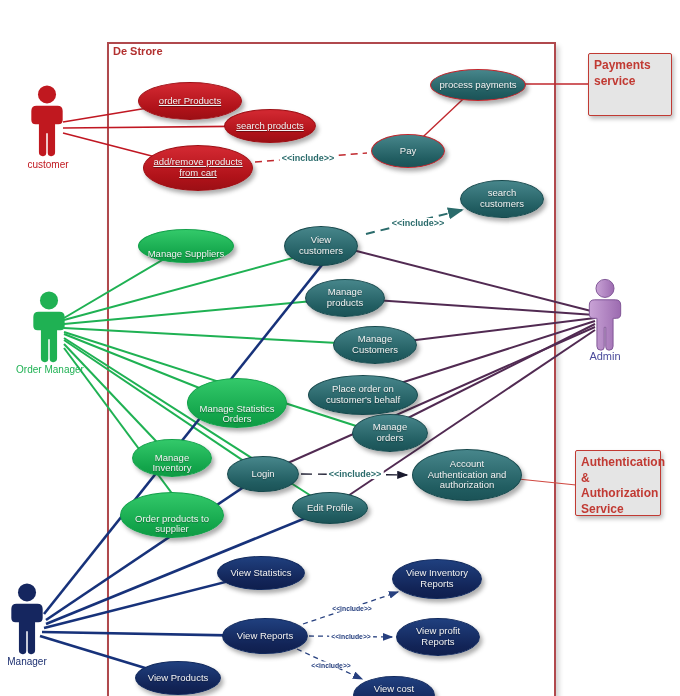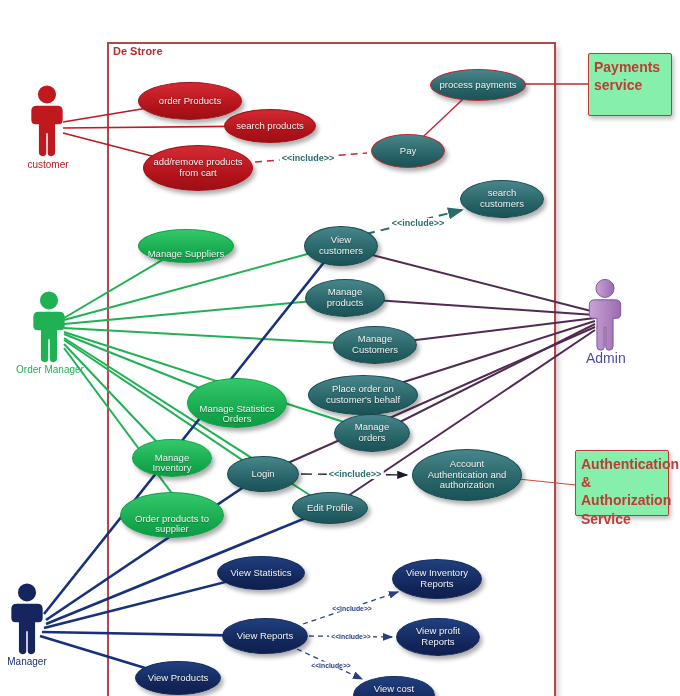--- a/index.html
+++ b/index.html
@@ -10,31 +10,31 @@
             box-shadow:3px 4px 5px rgba(0,0,0,.18);box-sizing:border-box;}
   .sys-title{position:absolute;left:113px;top:7px;color:#b2302f;font-size:11px;
              font-weight:bold;z-index:3;}
   svg.lines{position:absolute;left:0;top:0;z-index:5;pointer-events:none;}
   .uc{position:absolute;z-index:10;border-radius:50%;display:flex;align-items:center;
       justify-content:center;text-align:center;color:#f3f3f3;font-size:9.5px;
       line-height:1.12;padding:2px 8px;box-sizing:border-box;
       box-shadow:2.5px 3.5px 4px rgba(40,40,40,.38);
       text-shadow:0 1px 1px rgba(0,0,0,.35);}
   .uc.red{background:linear-gradient(180deg,#d02730 8%,#b01219 70%,#9c0f15);
-          border:1px solid #9e1016;}
+          border:1px solid #9e1016;text-decoration:underline;}
   .uc.teal{background:linear-gradient(180deg,#47868b,#215d61 75%,#1b5357);
            border:1.5px solid #17494d;}
   .uc.tealred{background:linear-gradient(180deg,#47868b,#215d61 75%,#1b5357);
               border:1.5px solid #c0272d;}
   .uc.green{background:linear-gradient(180deg,#33c96a,#13a54b 75%,#0f9b44);
             border:1px solid #12a04a;align-items:flex-end;}
   .uc.navy{background:linear-gradient(180deg,#20407f,#122457 75%,#0f1f4e);
            border:1px solid #122a5e;}
-  .ext-box{position:absolute;z-index:10;border:1.5px solid #c13a33;background:#86efac;
-           color:#c13a33;font-size:14px;padding:4px 5px;box-sizing:border-box;
+  .ext-box{position:absolute;z-index:10;border:1.5px solid #c13a33;background:#e5e5e5;
+           color:#c13a33;font-size:12px;padding:4px 5px;box-sizing:border-box;
            box-shadow:2px 3px 4px rgba(0,0,0,.25);border-radius:2px;line-height:1.3;
            font-weight:bold;}
   .actor{position:absolute;z-index:10;}
   .actor-label{position:absolute;z-index:10;font-size:10px;text-align:center;}
   .inc-label{position:absolute;z-index:20;background:#fff;font-size:9px;color:#2a6b6b;
              padding:0 2px;white-space:nowrap;transform:translate(-50%,-50%);font-weight:bold;}
   .inc-label.small{font-size:6.8px;color:#27407f;}
 </style>
 </head>
 <body>
@@ -126,33 +126,33 @@
   <div class="uc tealred" style="left:371px;top:96px;width:74px;height:34px">
       <span>Pay</span>
     </div>
   <div class="uc tealred" style="left:430px;top:31px;width:96px;height:32px">
       <span>process payments</span>
     </div>
 
   <div class="uc teal" style="left:460px;top:142px;width:84px;height:38px">
       <span>search customers</span>
     </div>
-  <div class="uc teal" style="left:304px;top:188px;width:74px;height:40px">
+  <div class="uc teal" style="left:284px;top:188px;width:74px;height:40px">
       <span>View customers</span>
     </div>
   <div class="uc teal" style="left:305px;top:241px;width:80px;height:38px">
       <span>Manage products</span>
     </div>
   <div class="uc teal" style="left:333px;top:288px;width:84px;height:38px">
       <span>Manage Customers</span>
     </div>
   <div class="uc teal" style="left:308px;top:337px;width:110px;height:40px">
       <span>Place order on customer's behalf</span>
     </div>
-  <div class="uc teal" style="left:334px;top:376px;width:76px;height:38px">
+  <div class="uc teal" style="left:352px;top:376px;width:76px;height:38px">
       <span>Manage orders</span>
     </div>
   <div class="uc teal" style="left:227px;top:418px;width:72px;height:36px">
       <span>Login</span>
     </div>
   <div class="uc teal" style="left:292px;top:454px;width:76px;height:32px">
       <span>Edit Profile</span>
     </div>
   <div class="uc teal" style="left:412px;top:411px;width:110px;height:52px">
       <span>Account Authentication and authorization</span>
@@ -184,21 +184,21 @@
       <span>View Inventory Reports</span>
     </div>
   <div class="uc navy" style="left:396px;top:580px;width:84px;height:38px">
       <span>View profit Reports</span>
     </div>
   <div class="uc navy" style="left:353px;top:638px;width:82px;height:38px">
       <span>View cost Reports</span>
     </div>
 
   <div class="ext-box" style="left:588px;top:15px;width:84px;height:63px"><span>Payments service</span></div>
-  <div class="ext-box" style="left:575px;top:412px;width:94px;height:66px"><span>Authentication &amp; Authorization Service</span></div>
+  <div class="ext-box" style="left:575px;top:412px;width:86px;height:66px"><span>Authentication &amp; Authorization Service</span></div>
 
   <div class="actor" style="left:28px;top:46px">
     <svg width="38" height="74" viewBox="0 0 40 76">
       <g fill="#c0181f">
         <circle cx="20" cy="10" r="9.5"></circle>
         <path d="M9,22 L31,22 Q36.5,22 36.5,27.5 L36.5,37 Q36.5,41.5 32,41.5 L28.5,41.5 L28.5,71 Q28.5,75 24.5,75 L24,75 Q20.8,75 20.8,71.5 L20.8,51 L19.2,51 L19.2,71.5 Q19.2,75 16,75 L15.5,75 Q11.5,75 11.5,71 L11.5,41.5 L8,41.5 Q3.5,41.5 3.5,37 L3.5,27.5 Q3.5,22 9,22 Z"></path>
       </g>
     </svg>
   </div>
   <div class="actor-label" style="left:20px;top:121px;width:56px;color:#c0181f">customer</div>
@@ -220,21 +220,21 @@
           <stop offset="0" stop-color="#c9a3d6"></stop>
             <stop offset="1" stop-color="#9c6bb0"></stop>
         </linearGradient>
       </defs>
       <g fill="url(#gradPurple)" stroke="#7d5294" stroke-width="1">
         <circle cx="20" cy="10" r="9.5"></circle>
         <path d="M9,22 L31,22 Q36.5,22 36.5,27.5 L36.5,37 Q36.5,41.5 32,41.5 L28.5,41.5 L28.5,71 Q28.5,75 24.5,75 L24,75 Q20.8,75 20.8,71.5 L20.8,51 L19.2,51 L19.2,71.5 Q19.2,75 16,75 L15.5,75 Q11.5,75 11.5,71 L11.5,41.5 L8,41.5 Q3.5,41.5 3.5,37 L3.5,27.5 Q3.5,22 9,22 Z"></path>
       </g>
     </svg>
   </div>
-  <div class="actor-label" style="left:586px;top:312px;width:38px;color:#4b4b9b;font-size:14px">Admin</div>
+  <div class="actor-label" style="left:586px;top:312px;width:38px;color:#4b4b9b;font-size:11px">Admin</div>
 
   <div class="actor" style="left:8px;top:544px">
     <svg width="38" height="74" viewBox="0 0 40 76">
       <g fill="#15265f">
         <circle cx="20" cy="10" r="9.5"></circle>
         <path d="M9,22 L31,22 Q36.5,22 36.5,27.5 L36.5,37 Q36.5,41.5 32,41.5 L28.5,41.5 L28.5,71 Q28.5,75 24.5,75 L24,75 Q20.8,75 20.8,71.5 L20.8,51 L19.2,51 L19.2,71.5 Q19.2,75 16,75 L15.5,75 Q11.5,75 11.5,71 L11.5,41.5 L8,41.5 Q3.5,41.5 3.5,37 L3.5,27.5 Q3.5,22 9,22 Z"></path>
       </g>
     </svg>
   </div>
   <div class="actor-label" style="left:2px;top:618px;width:50px;color:#1c2f70">Manager</div>

